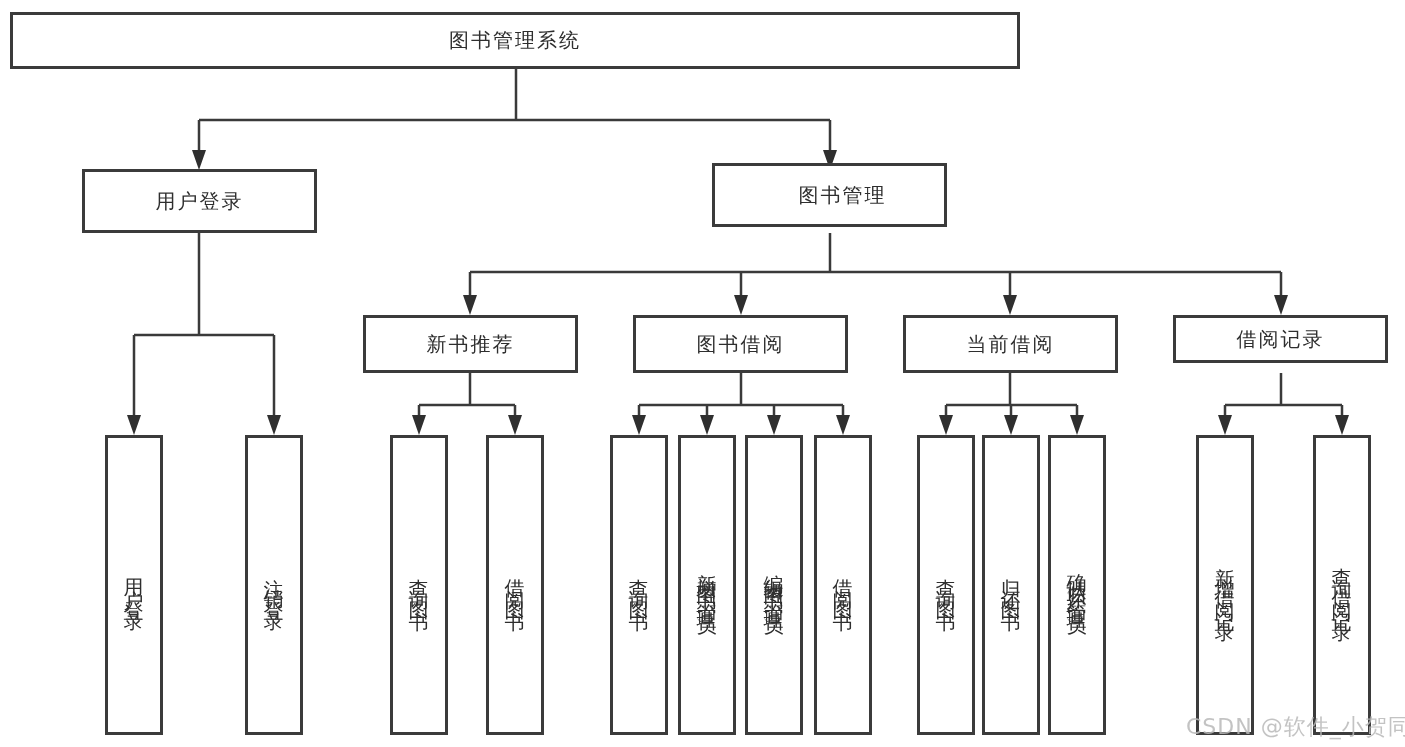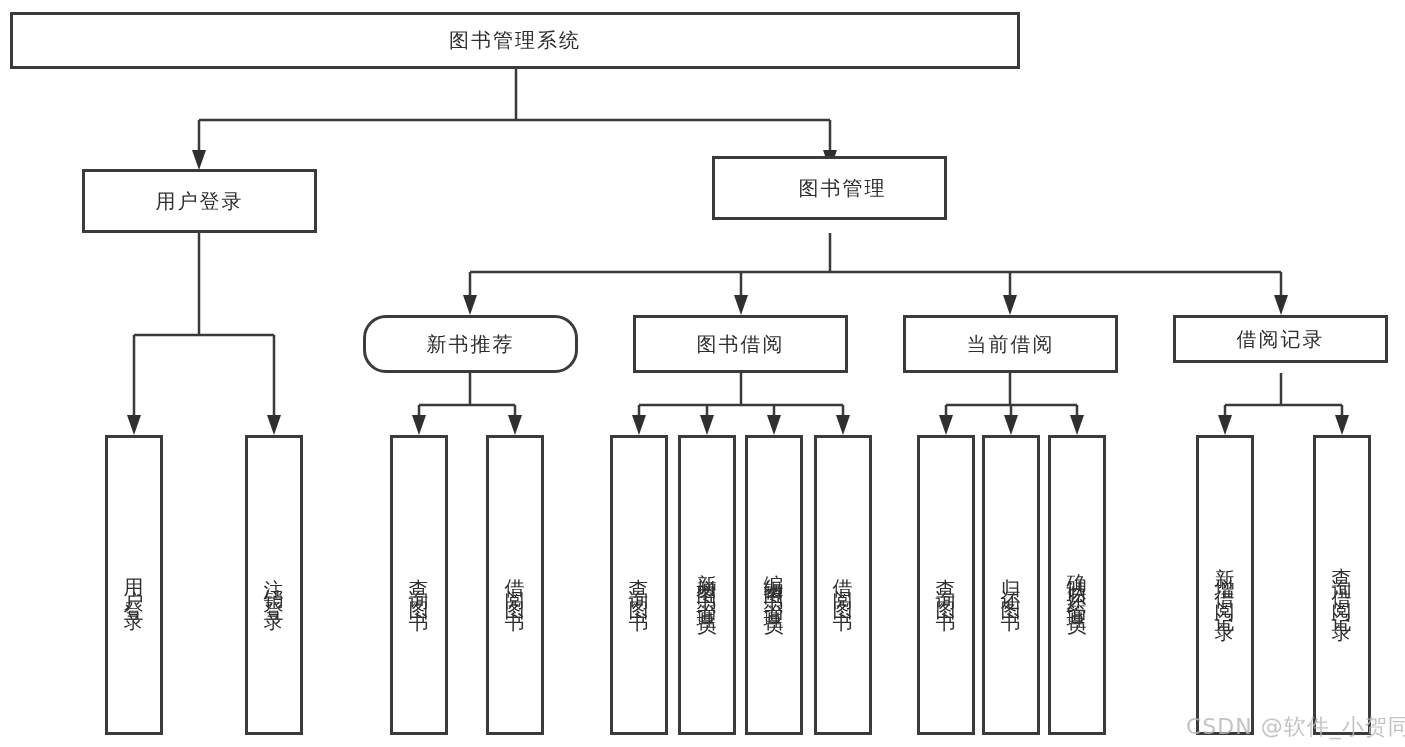--- a/index.html
+++ b/index.html
@@ -61,23 +61,23 @@
       <polygon points="1004,415 1018,415 1011,435"></polygon>
       <polygon points="1070,415 1084,415 1077,435"></polygon>
       <polygon points="1218,415 1232,415 1225,435"></polygon>
       <polygon points="1335,415 1349,415 1342,435"></polygon>
     </g>
   </svg>
 
   <div class="box" style="left:10px; top:12px; width:1010px; height:57px;">图书管理系统</div>
 
   <div class="box" style="left:82px; top:169px; width:235px; height:64px;">用户登录</div>
-  <div class="box" style="left:712px; top:156px; width:235px; height:64px;padding-left:26px;">图书管理</div>
+  <div class="box" style="left:712px; top:163px; width:235px; height:64px;padding-left:26px;">图书管理</div>
 
-  <div class="box" style="left:363px; top:315px; width:215px; height:58px;border-radius:23px;">新书推荐</div>
+  <div class="box" style="left:363px; top:315px; width:215px; height:58px;">新书推荐</div>
   <div class="box" style="left:633px; top:315px; width:215px; height:58px;">图书借阅</div>
   <div class="box" style="left:903px; top:315px; width:215px; height:58px;">当前借阅</div>
   <div class="box" style="left:1173px; top:315px; width:215px; height:48px;">借阅记录</div>
 
   <div class="box vbox" style="left:105px; top:435px; width:58px; height:300px;">用户登录</div>
   <div class="box vbox" style="left:245px; top:435px; width:58px; height:300px;">注销登录</div>
 
   <div class="box vbox" style="left:390px; top:435px; width:58px; height:300px;">查询图书</div>
   <div class="box vbox" style="left:486px; top:435px; width:58px; height:300px;">借阅图书</div>
 

